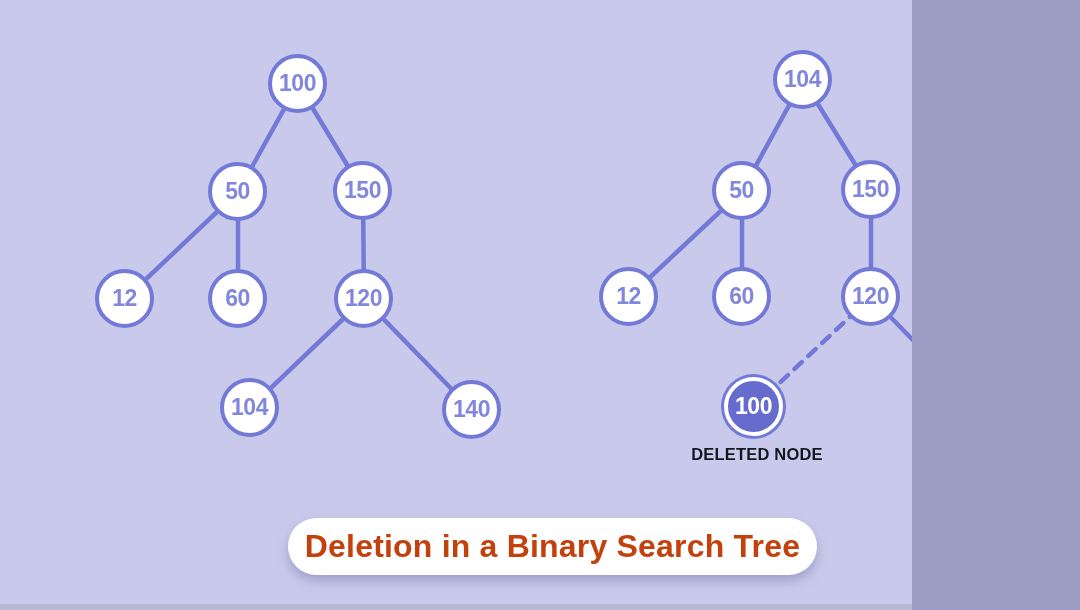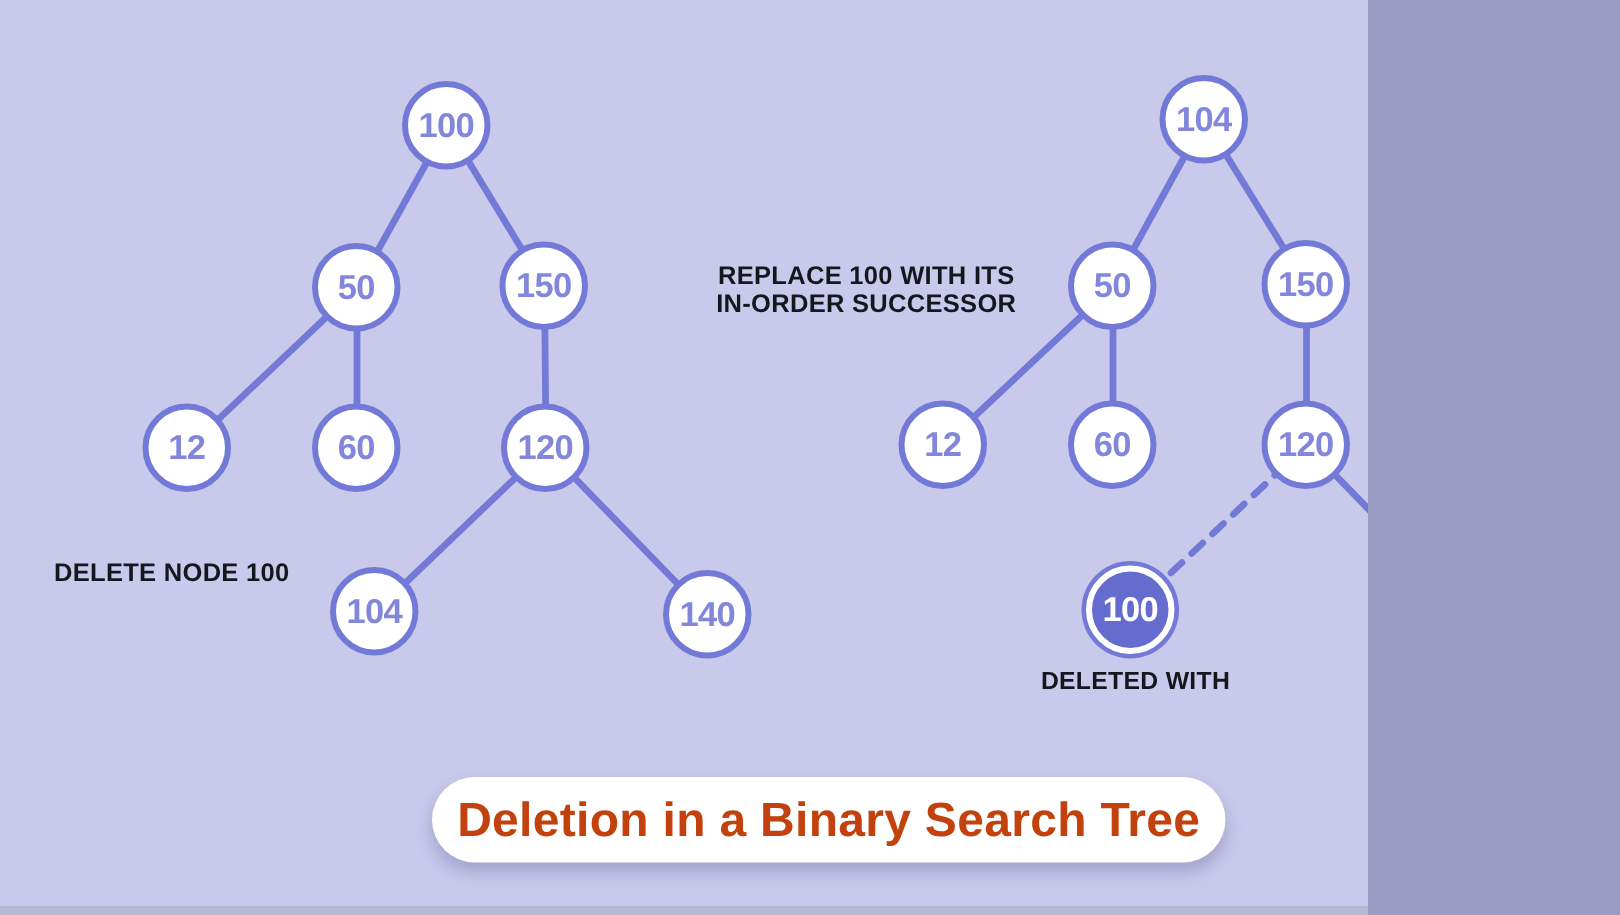--- a/index.html
+++ b/index.html
@@ -149,27 +149,22 @@
   <div class="node" style="left:841px; top:267px;">
       <span>120</span>
     </div>
   <div class="node" style="left:949px; top:378px;">
       <span>140</span>
     </div>
   <div class="node deleted" style="left:724px; top:377px;">
       <span>100</span>
     </div>
 
-  <div class="caption" style="left:36px; top:372px;">DELETE NODE 100</div>
 
-  <div class="caption annotation" style="left:460px; top:174px; width:235px;">
-    <div>REPLACE 100 WITH ITS</div>
-    <div>IN-ORDER SUCCESSOR</div>
-  </div>
 
-  <div class="caption deleted-caption" style="left:657px; top:445px; width:200px;">DELETED WITH</div>
+  <div class="caption deleted-caption" style="left:657px; top:445px; width:200px;">DELETED NODE</div>
 
   <div class="title-pill">
     <span>Deletion in a Binary Search Tree</span>
   </div>
 
   <div class="bottom-strip"></div>
 </div>
 
 </body></html>

